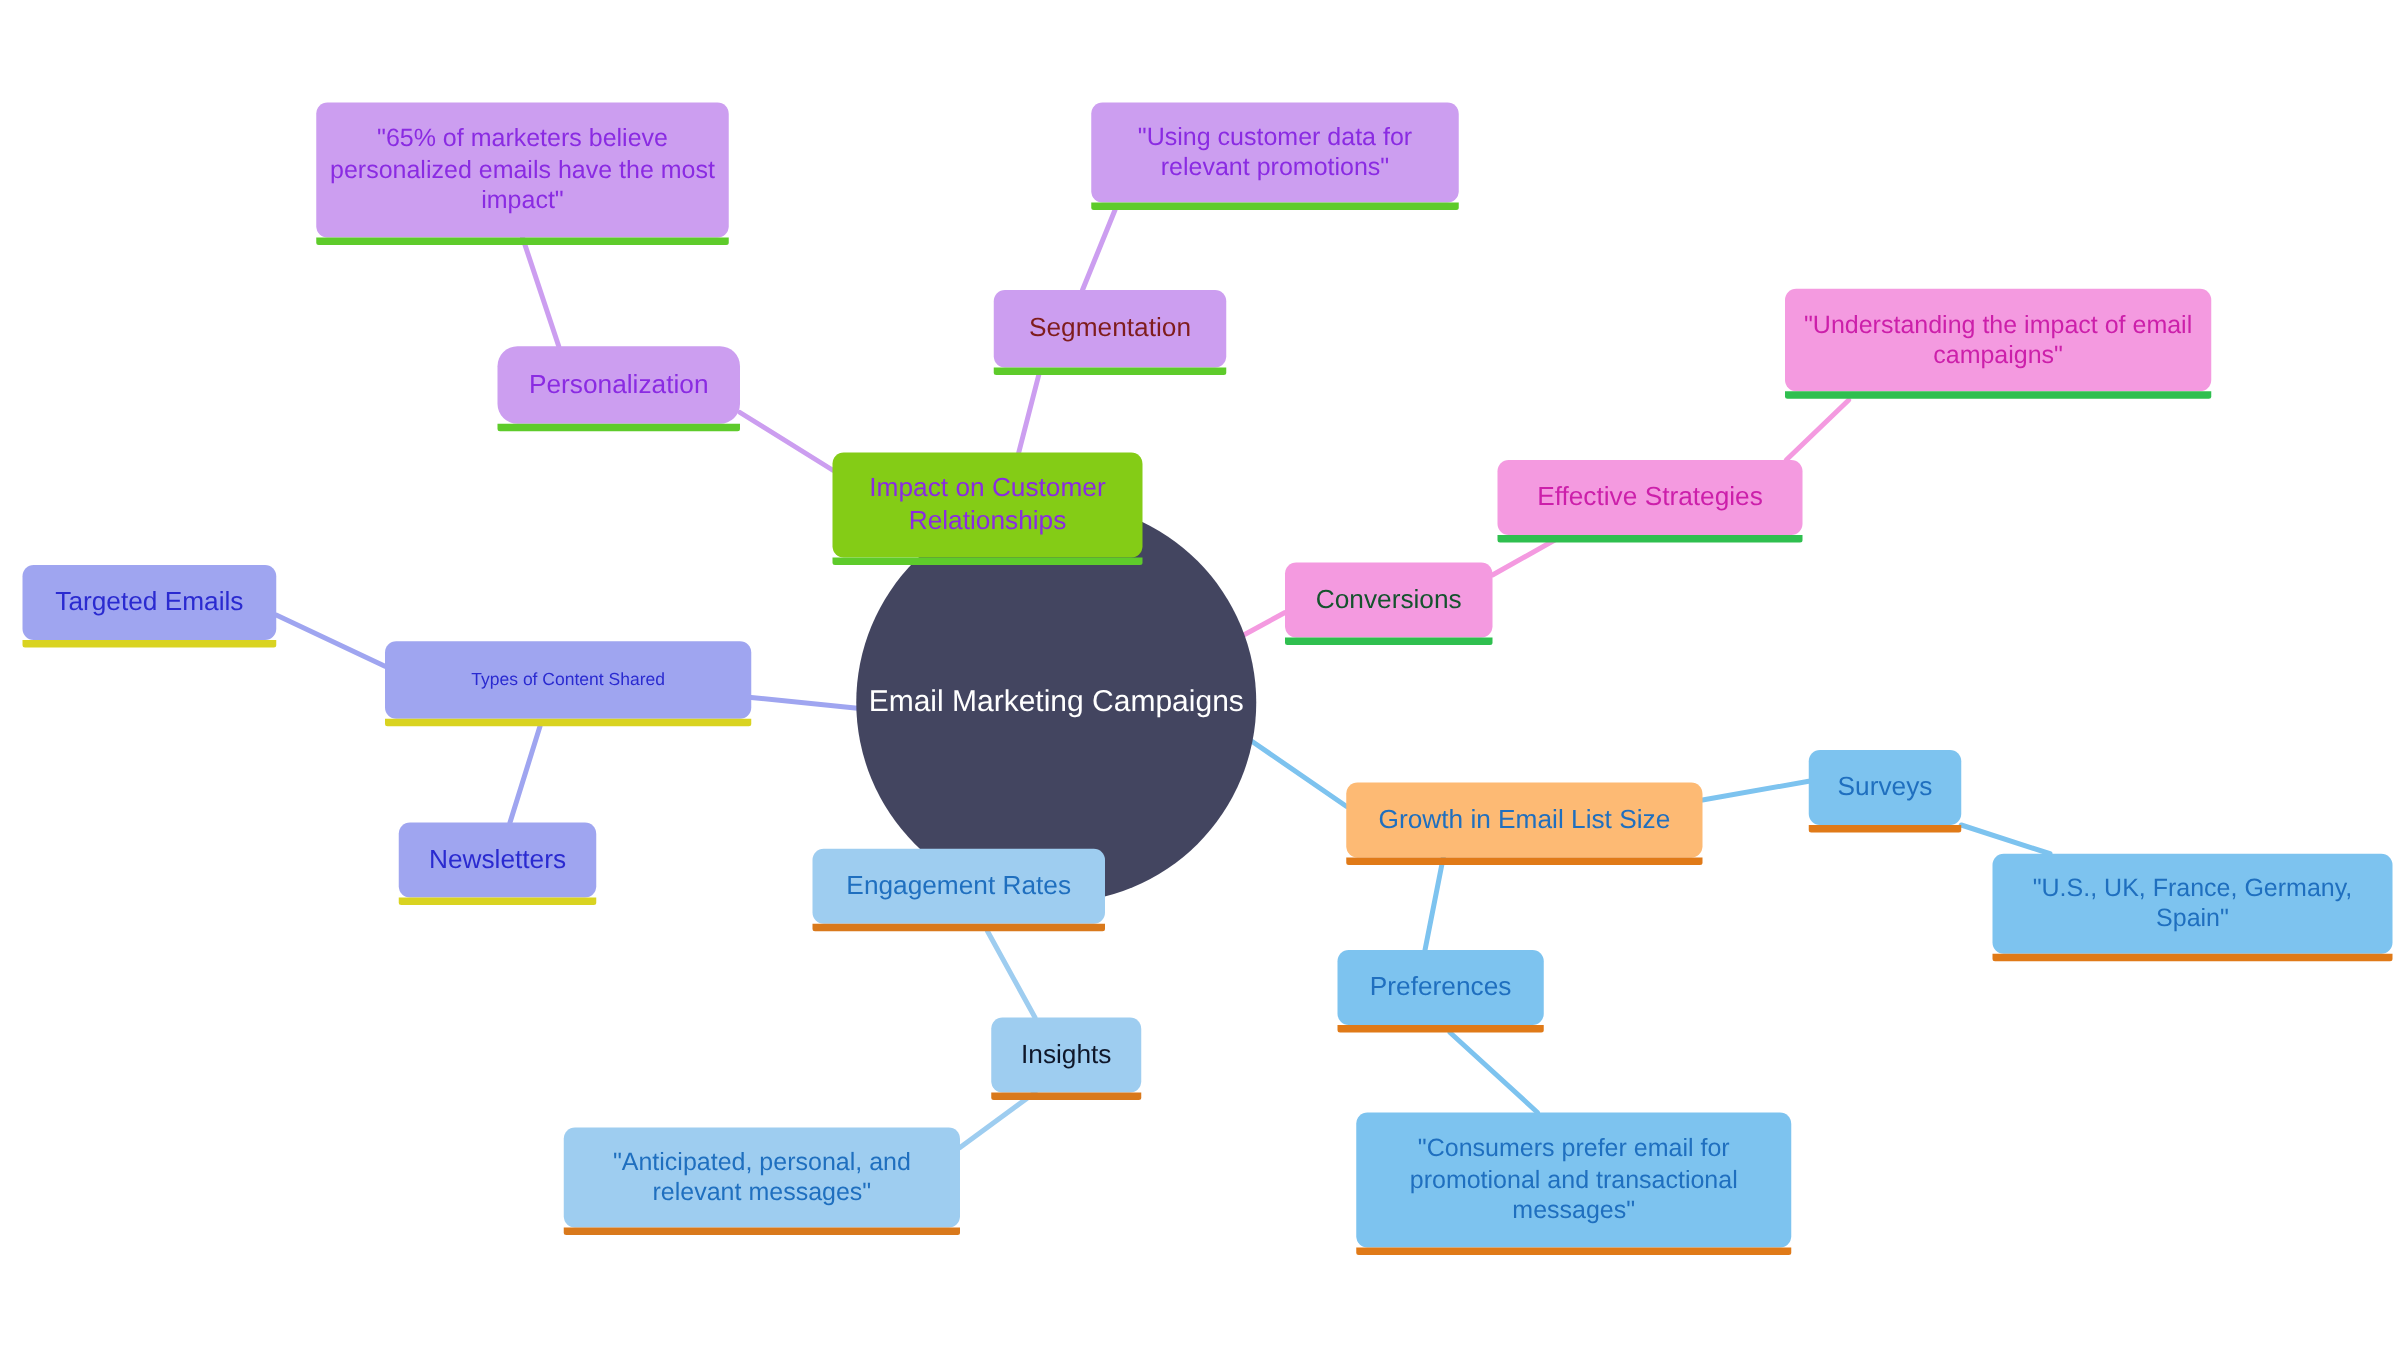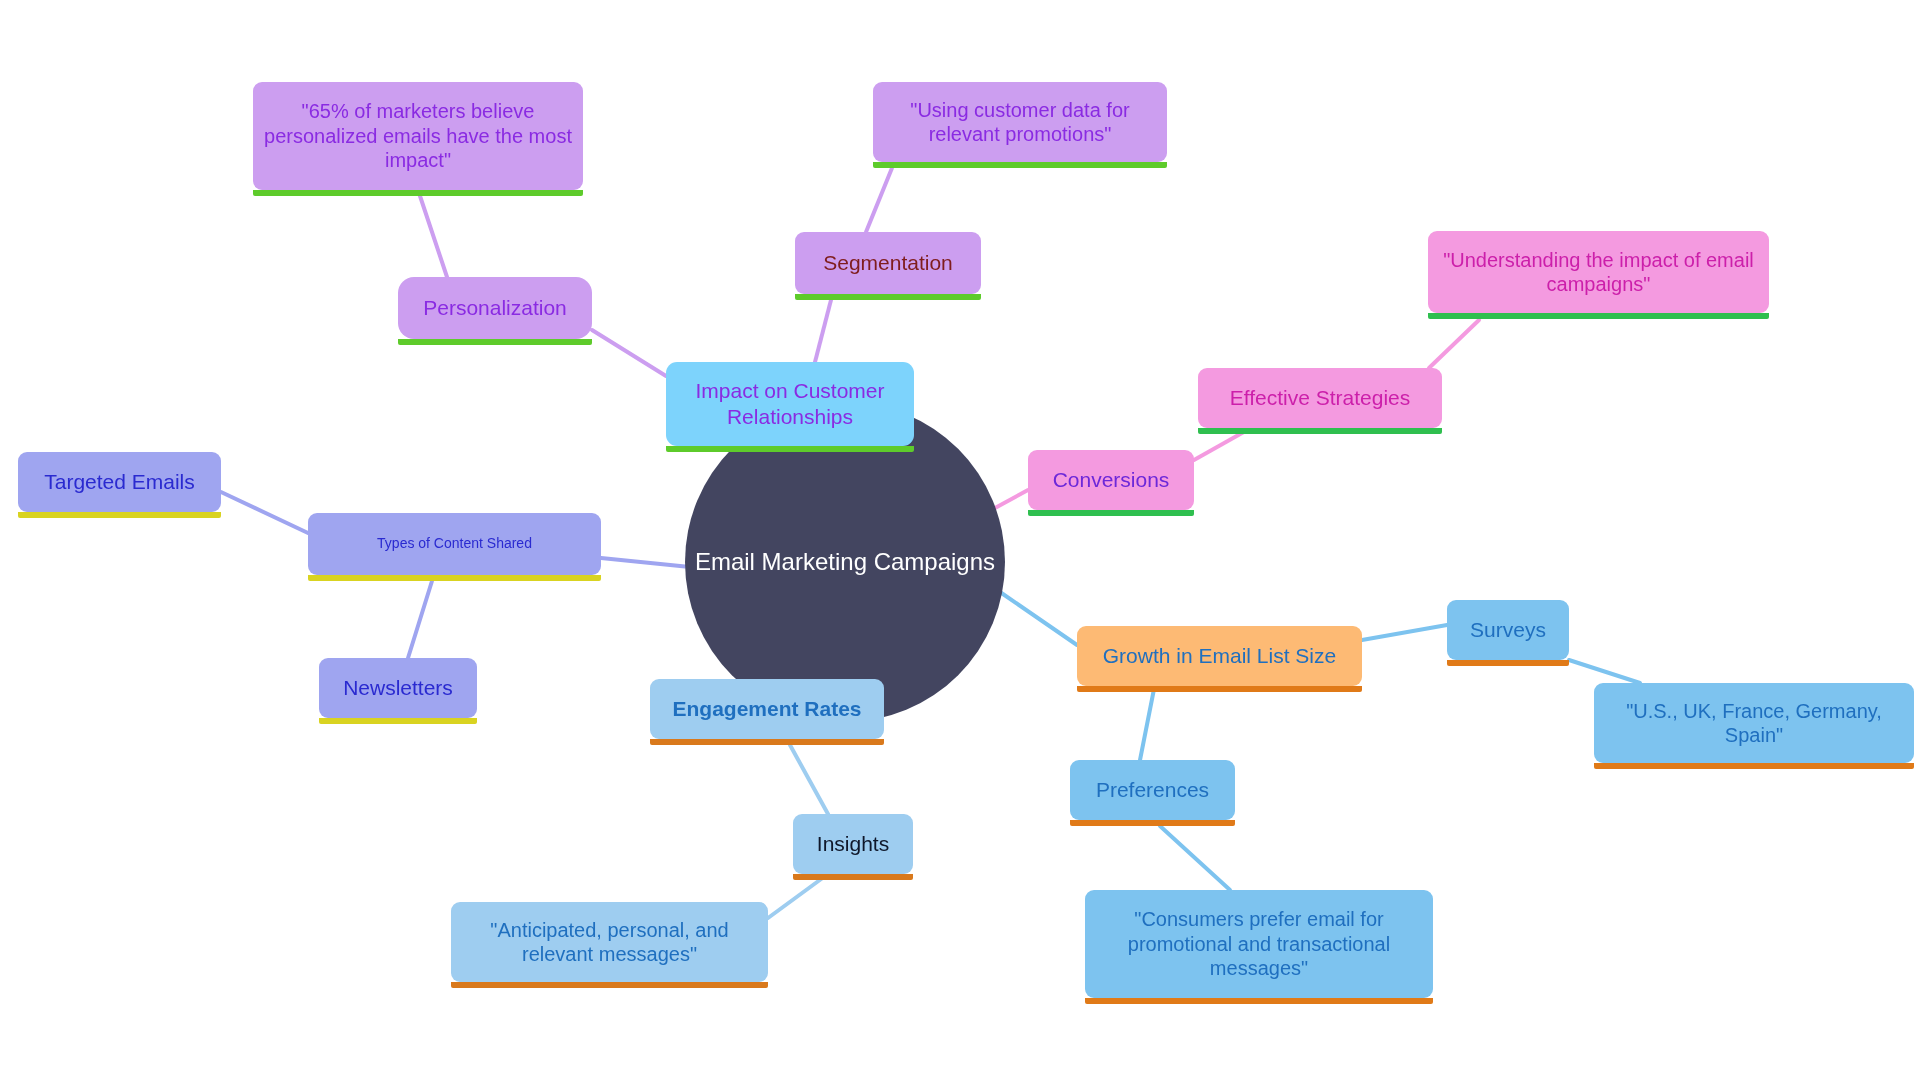--- a/index.html
+++ b/index.html
@@ -96,42 +96,42 @@
       </div>
       <div class="node underlined" style="--ul: #5ecb2b; left: 873px; top: 82px; width: 294px; height: 80px; background: rgb(204, 158, 240); color: rgb(138, 43, 226); font-size: 20px;">
         <span class="label">"Using customer data for relevant promotions"</span>
       </div>
       <div class="node underlined" style="--ul: #5ecb2b; left: 398px; top: 277px; width: 194px; height: 62px; background: rgb(204, 158, 240); color: rgb(138, 43, 226); font-size: 21px; border-radius: 16px;">
         <span class="label">Personalization</span>
       </div>
       <div class="node underlined" style="--ul: #5ecb2b; left: 795px; top: 232px; width: 186px; height: 62px; background: rgb(204, 158, 240); color: #7f1d1d; font-size: 21px;">
         <span class="label">Segmentation</span>
       </div>
-      <div class="node underlined" style="--ul: #5ecb2b; left: 666px; top: 362px; width: 248px; height: 84px; background: #7dd3fc; color: rgb(138, 43, 226); font-size: 21px; border-radius: 11px;">
+      <div class="node underlined" style="--ul: #5ecb2b; left: 666px; top: 362px; width: 248px; height: 84px; background: #84cc16; color: rgb(138, 43, 226); font-size: 21px;">
         <span class="label">Impact on Customer Relationships</span>
       </div>
       <div class="node underlined" style="--ul: #2fbf4f; left: 1428px; top: 231px; width: 341px; height: 82px; background: rgb(244, 154, 224); color: rgb(204, 31, 170); font-size: 20px;">
         <span class="label">"Understanding the impact of email campaigns"</span>
       </div>
       <div class="node underlined" style="--ul: #2fbf4f; left: 1198px; top: 368px; width: 244px; height: 60px; background: rgb(244, 154, 224); color: rgb(204, 31, 170); font-size: 21px;">
         <span class="label">Effective Strategies</span>
       </div>
-      <div class="node underlined" style="--ul: #2fbf4f; left: 1028px; top: 450px; width: 166px; height: 60px; background: rgb(244, 154, 224); color: #6d28d9; font-size: 21px;">
+      <div class="node underlined" style="--ul: #2fbf4f; left: 1028px; top: 450px; width: 166px; height: 60px; background: rgb(244, 154, 224); color: #14532d; font-size: 21px;">
         <span class="label">Conversions</span>
       </div>
       <div class="node underlined" style="--ul: #d9d321; left: 18px; top: 452px; width: 203px; height: 60px; background: rgb(159, 165, 240); color: rgb(42, 42, 208); font-size: 21px;">
         <span class="label">Targeted Emails</span>
       </div>
       <div class="node underlined" style="--ul: #d9d321; left: 308px; top: 513px; width: 293px; height: 62px; background: rgb(159, 165, 240); color: rgb(42, 42, 208); font-size: 14px;">
         <span class="label">Types of Content Shared</span>
       </div>
       <div class="node underlined" style="--ul: #d9d321; left: 319px; top: 658px; width: 158px; height: 60px; background: rgb(159, 165, 240); color: rgb(42, 42, 208); font-size: 21px;">
         <span class="label">Newsletters</span>
       </div>
-      <div class="node underlined" style="--ul: #d9791c; left: 650px; top: 679px; width: 234px; height: 60px; background: rgb(158, 205, 240); color: rgb(31, 111, 191); font-size: 21px; font-weight: bold;">
+      <div class="node underlined" style="--ul: #d9791c; left: 650px; top: 679px; width: 234px; height: 60px; background: rgb(158, 205, 240); color: rgb(31, 111, 191); font-size: 21px;">
         <span class="label">Engagement Rates</span>
       </div>
       <div class="node underlined" style="--ul: #d9791c; left: 793px; top: 814px; width: 120px; height: 60px; background: rgb(158, 205, 240); color: #0f172a; font-size: 21px;">
         <span class="label">Insights</span>
       </div>
       <div class="node underlined" style="--ul: #d9791c; left: 451px; top: 902px; width: 317px; height: 80px; background: rgb(158, 205, 240); color: rgb(31, 111, 191); font-size: 20px;">
         <span class="label">"Anticipated, personal, and relevant messages"</span>
       </div>
       <div class="node underlined" style="--ul: #e07a18; left: 1077px; top: 626px; width: 285px; height: 60px; background: #fdba74; color: rgb(31, 111, 191); font-size: 21px;">
         <span class="label">Growth in Email List Size</span>

